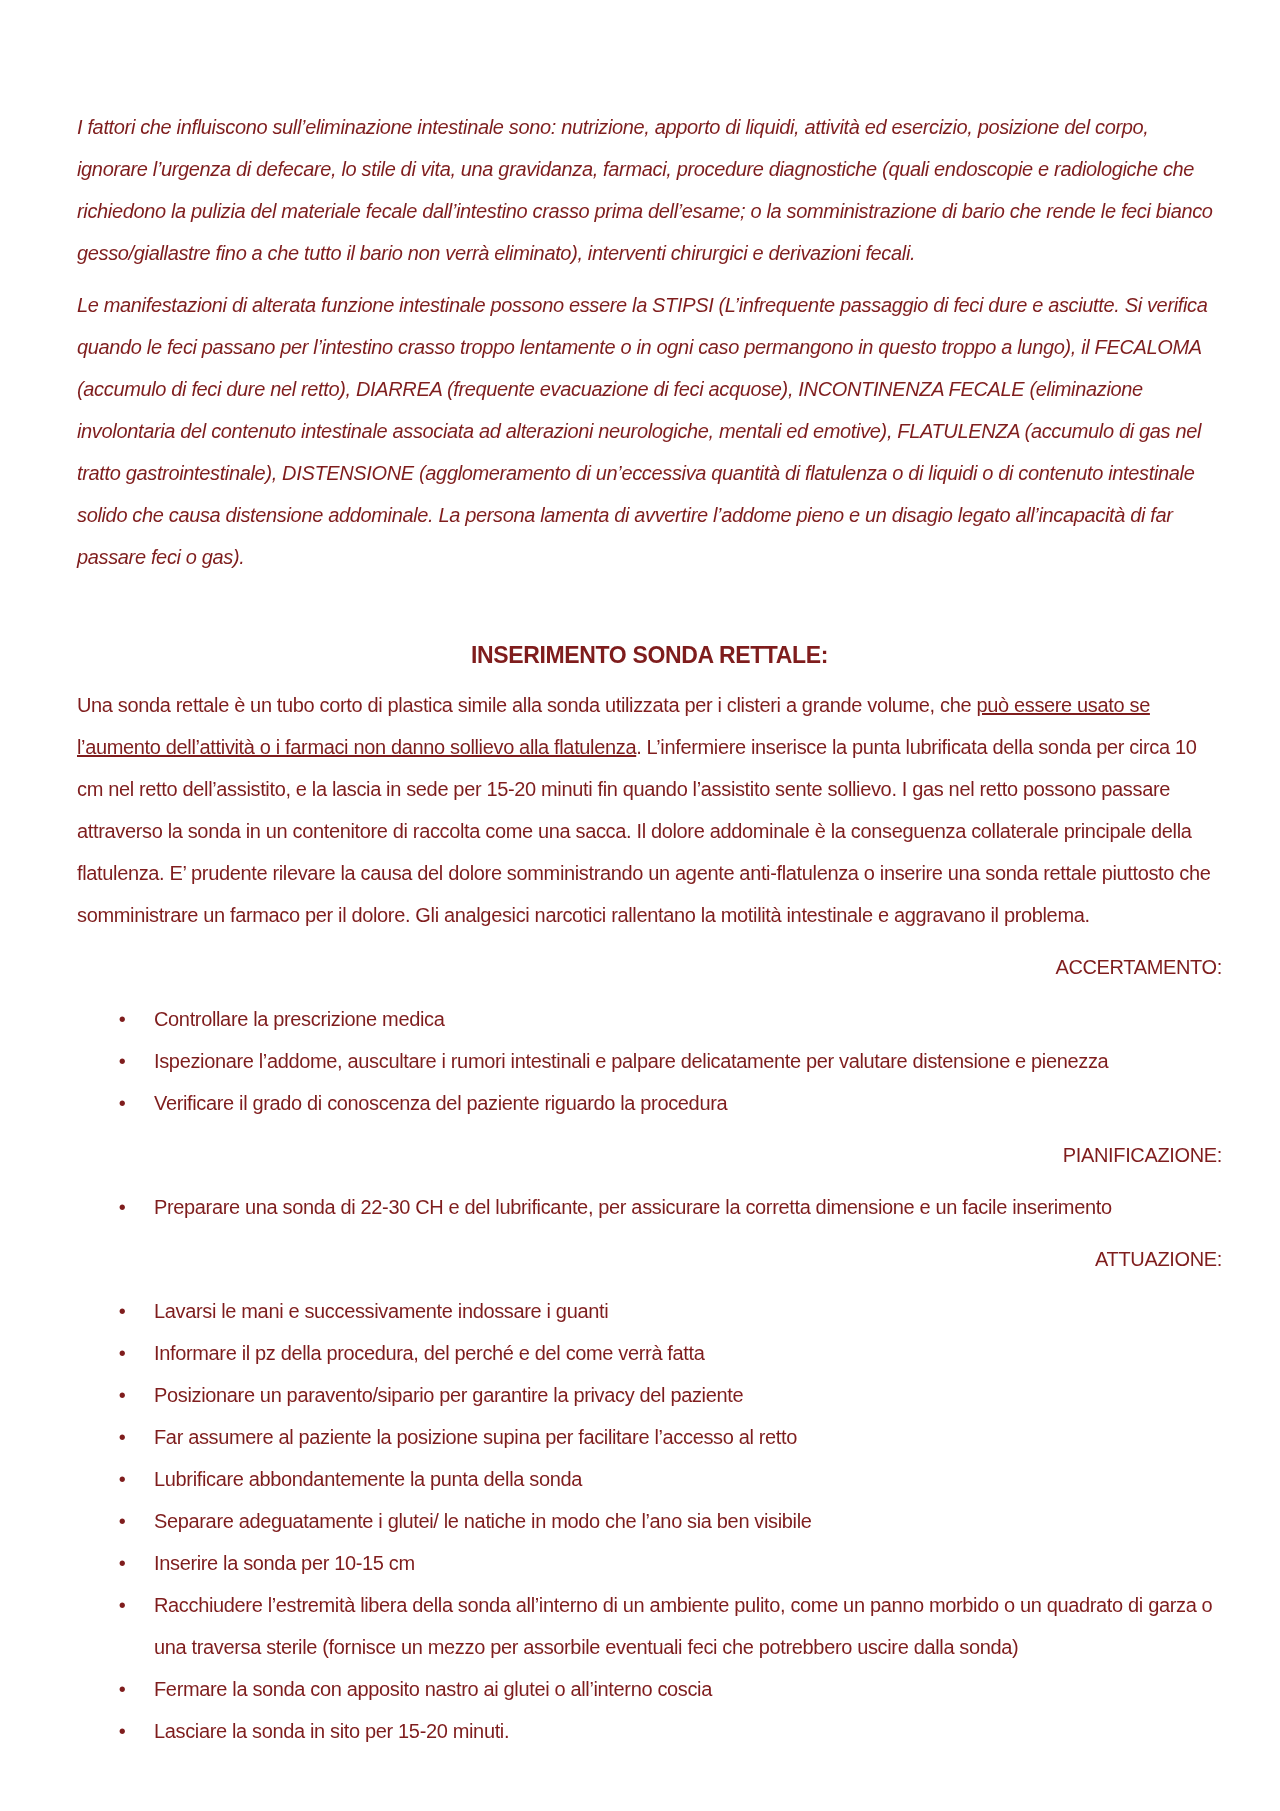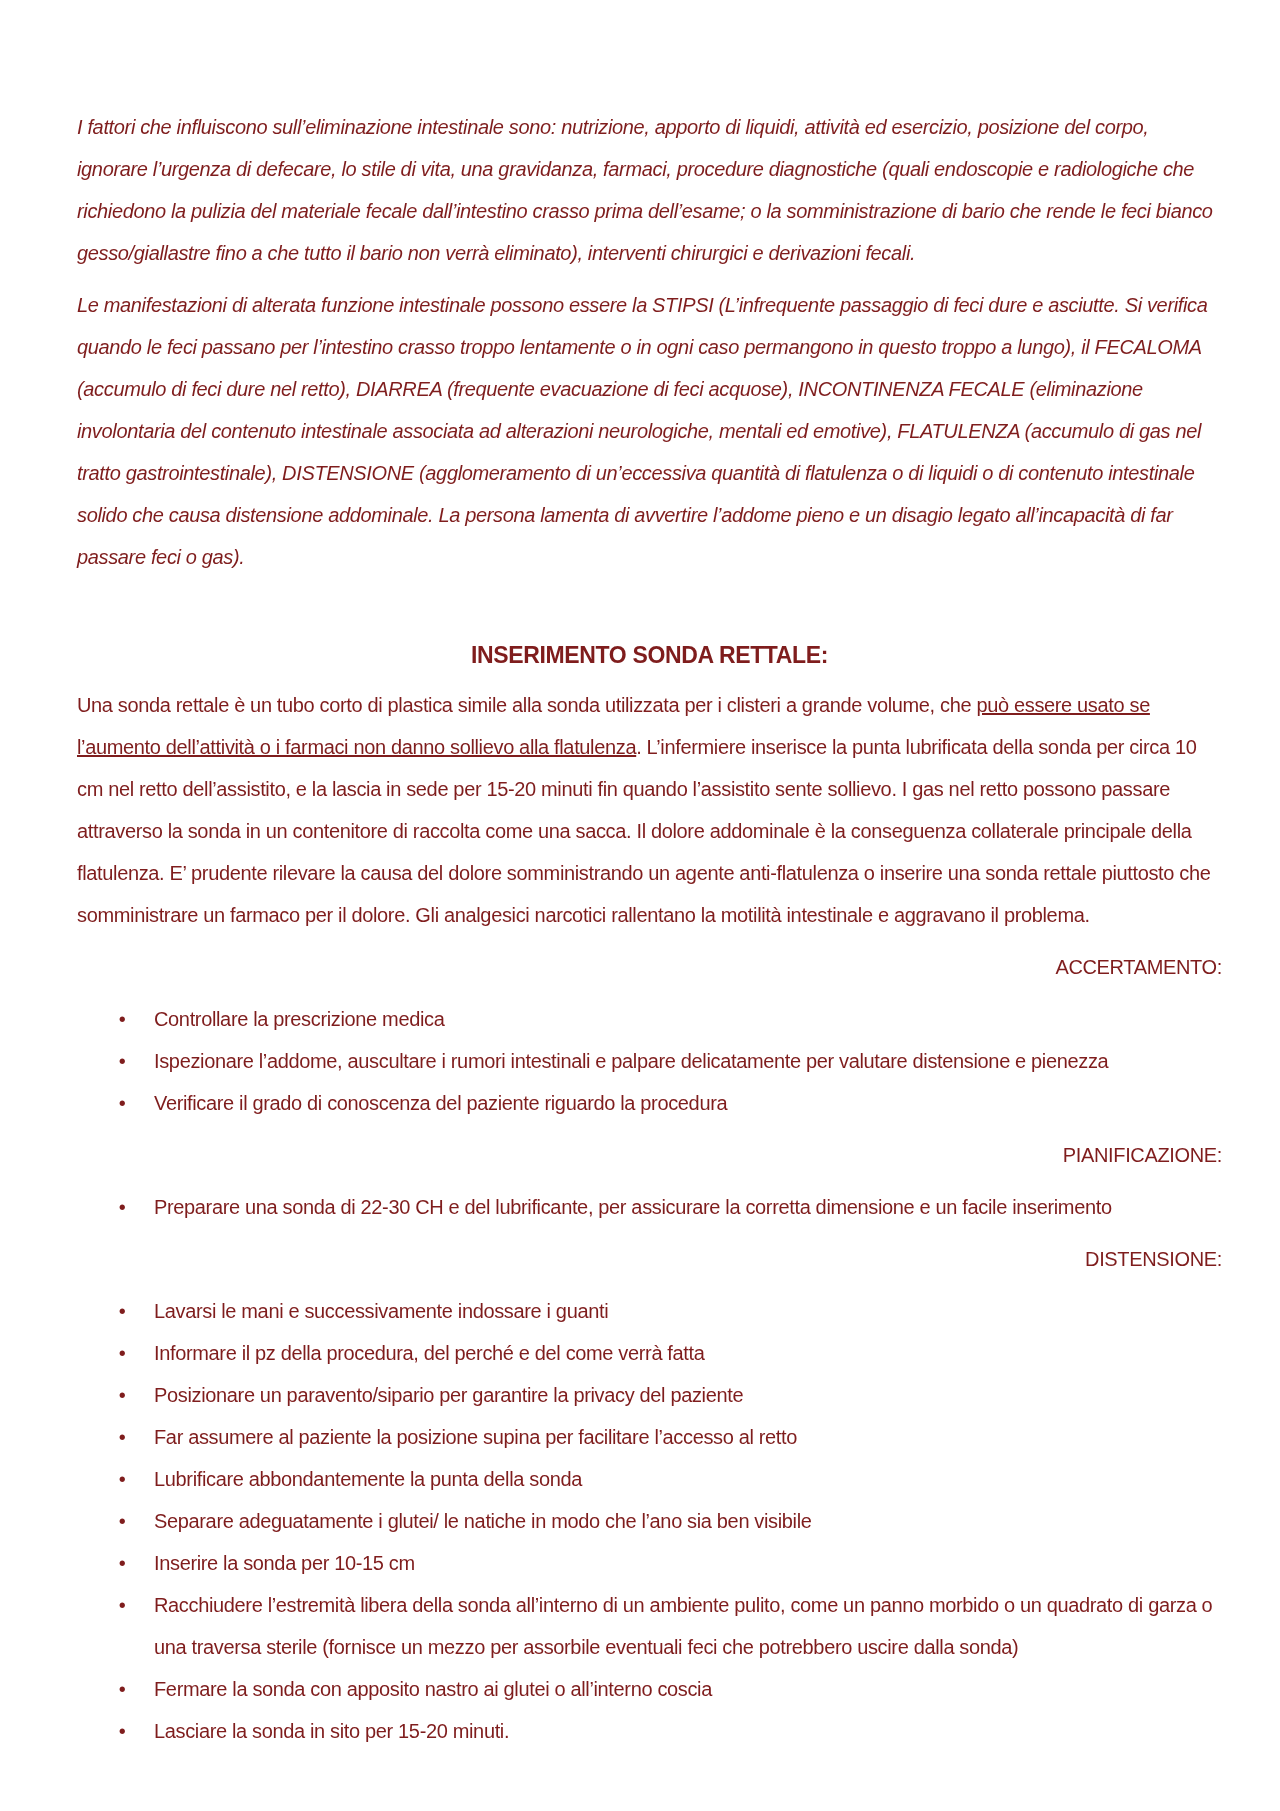--- a/index.html
+++ b/index.html
@@ -40,21 +40,21 @@
     <li><span class="bullet">•</span><span>Controllare la prescrizione medica</span></li>
     <li><span class="bullet">•</span><span>Ispezionare l’addome, auscultare i rumori intestinali e palpare delicatamente per valutare distensione e pienezza</span></li>
     <li><span class="bullet">•</span><span>Verificare il grado di conoscenza del paziente riguardo  la procedura</span></li>
   </ul>
 
   <div class="section-label">PIANIFICAZIONE:</div>
   <ul class="bullets">
     <li><span class="bullet">•</span><span>Preparare una sonda di 22-30 CH e del lubrificante, per assicurare la corretta dimensione e un facile inserimento</span></li>
   </ul>
 
-  <div class="section-label">DISTENSIONE:</div>
+  <div class="section-label">ATTUAZIONE:</div>
   <ul class="bullets">
     <li><span class="bullet">•</span><span>Lavarsi le mani e successivamente indossare i guanti</span></li>
     <li><span class="bullet">•</span><span>Informare il pz della procedura, del perché e del come verrà fatta</span></li>
     <li><span class="bullet">•</span><span>Posizionare un paravento/sipario per garantire la privacy del paziente</span></li>
     <li><span class="bullet">•</span><span>Far assumere al paziente la posizione supina per facilitare l’accesso al retto</span></li>
     <li><span class="bullet">•</span><span>Lubrificare abbondantemente la punta della sonda</span></li>
     <li><span class="bullet">•</span><span>Separare adeguatamente i glutei/ le natiche  in modo che l’ano sia ben visibile</span></li>
     <li><span class="bullet">•</span><span>Inserire la sonda per 10-15 cm</span></li>
     <li><span class="bullet">•</span><span>Racchiudere l’estremità libera della sonda all’interno di un ambiente pulito, come un panno morbido o un quadrato di garza o una traversa sterile (fornisce un mezzo per assorbile eventuali feci che potrebbero uscire dalla sonda)</span></li>
     <li><span class="bullet">•</span><span>Fermare la sonda con apposito nastro ai glutei o all’interno coscia</span></li>

